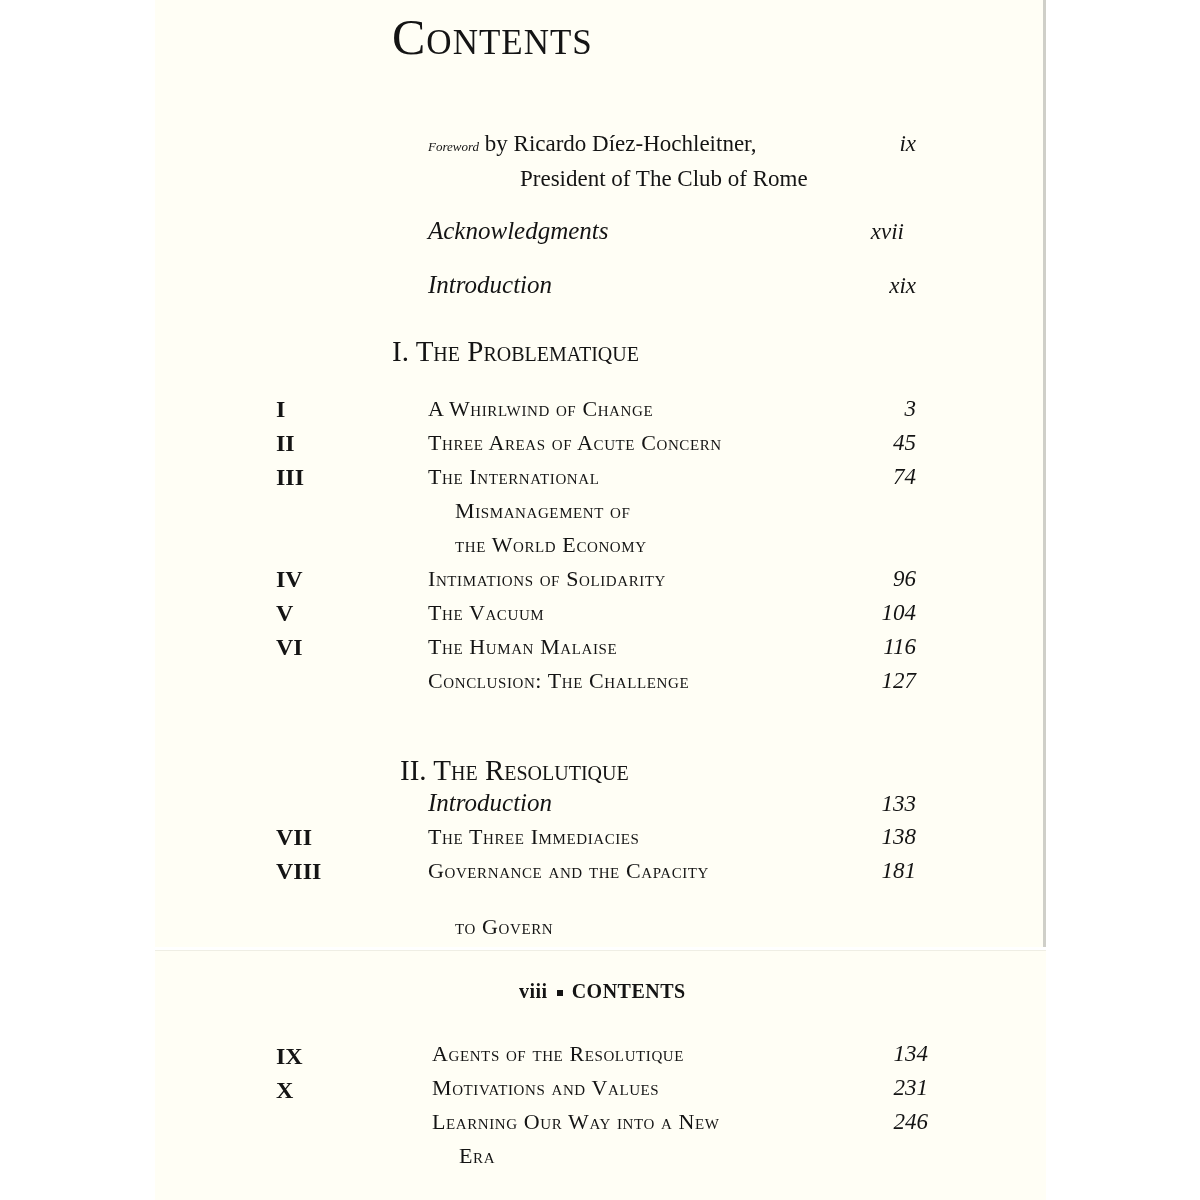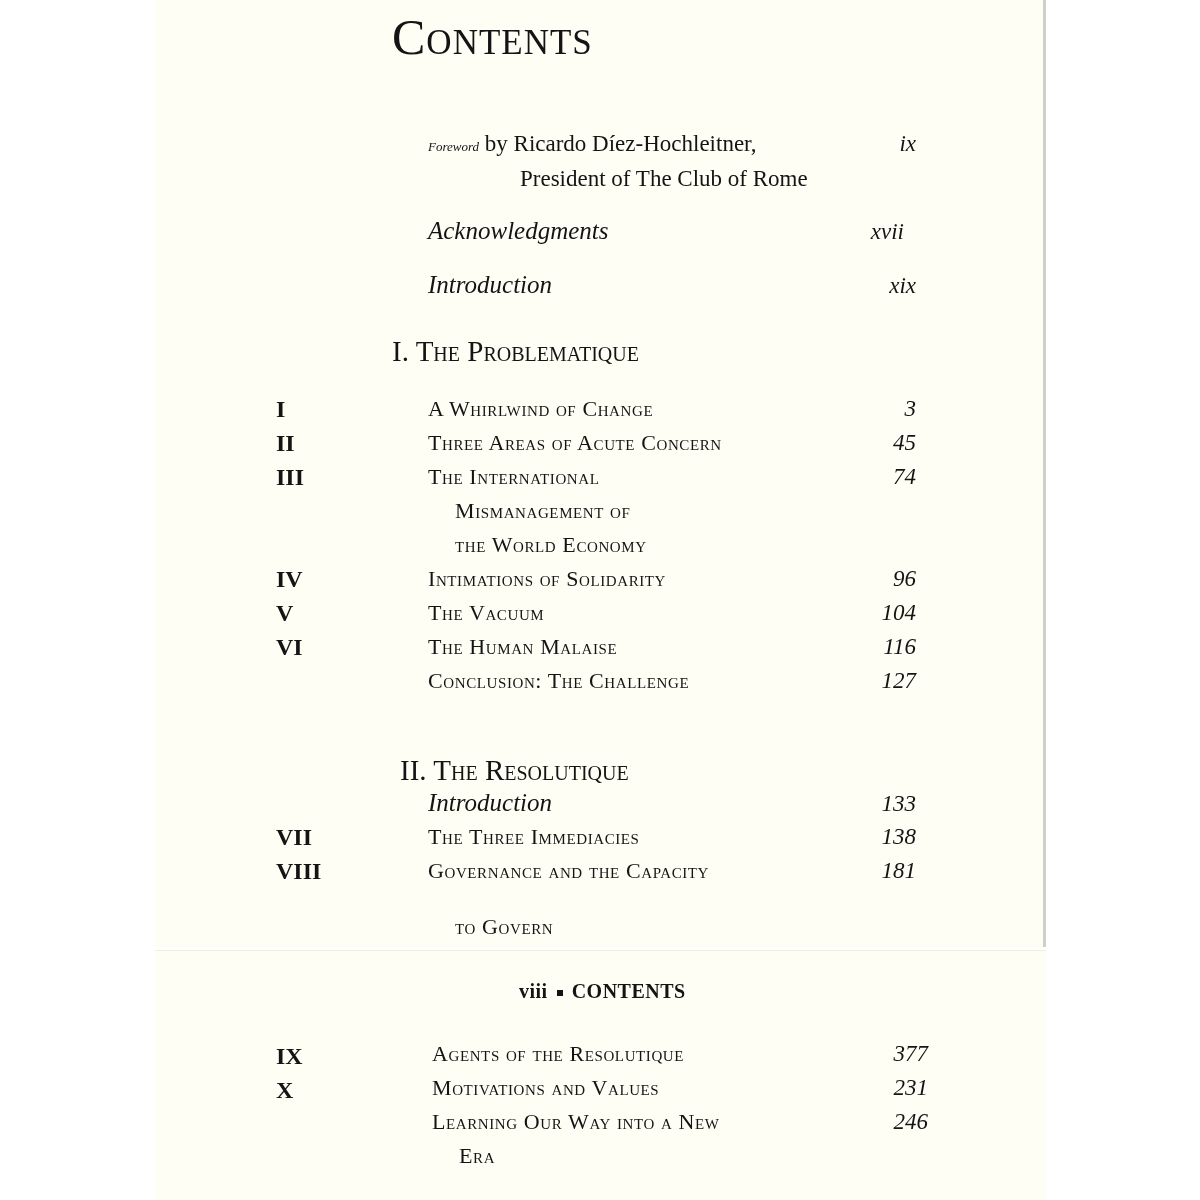--- a/index.html
+++ b/index.html
@@ -84,21 +84,21 @@
 <div class="abs chap" style="left:428px; top:858px;">Governance and the Capacity</div>
 <div class="abs chap" style="left:455px; top:892px;margin-top:22px;">to Govern</div>
 <div class="abs pg" style="left:836px; top:858px;">181</div>
 
 <div class="abs running" style="left:519px; top:980px;">
   <span>viii</span><span class="bullet"></span><span>CONTENTS</span>
 </div>
 
 <div class="abs roman" style="left:276px; top:1043px;">IX</div>
 <div class="abs chap" style="left:432px; top:1041px;">Agents of the Resolutique</div>
-<div class="abs pg" style="left:848px; top:1041px;">377</div>
+<div class="abs pg" style="left:848px; top:1041px;">134</div>
 
 <div class="abs roman" style="left:276px; top:1077px;">X</div>
 <div class="abs chap" style="left:432px; top:1075px;">Motivations and Values</div>
 <div class="abs pg" style="left:848px; top:1075px;">231</div>
 
 <div class="abs chap" style="left:432px; top:1109px;">Learning Our Way into a New</div>
 <div class="abs chap" style="left:459px; top:1143px;">Era</div>
 <div class="abs pg" style="left:848px; top:1109px;">246</div>
 
 </body></html>

